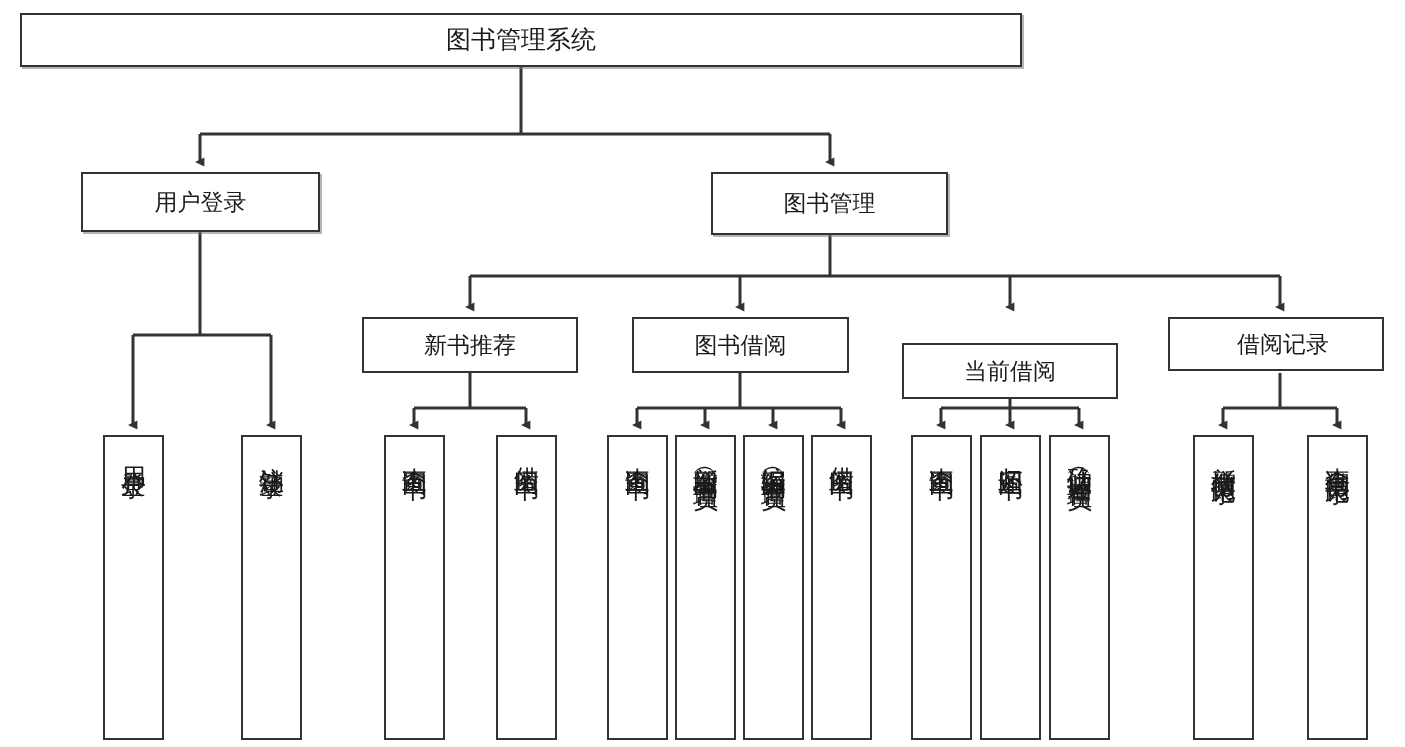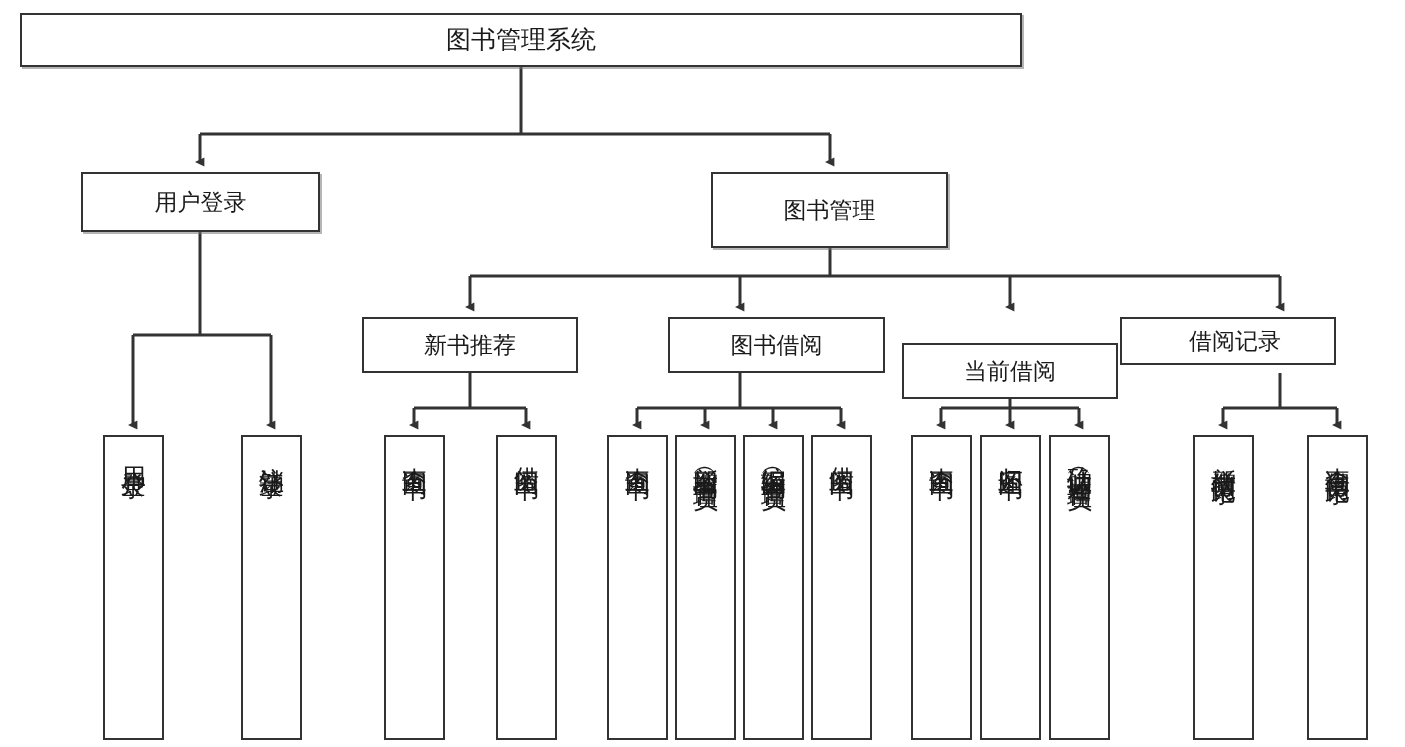--- a/index.html
+++ b/index.html
@@ -127,37 +127,37 @@
   </svg>
 
   <div class="node level-root shadowed" style="left:20px; top:13px; width:1002px; height:54px;">
     <span class="node-label">图书管理系统</span>
   </div>
 
   <div class="node level-2 shadowed" style="left:81px; top:172px; width:239px; height:60px;">
     <span class="node-label">用户登录</span>
   </div>
 
-  <div class="node level-2 shadowed" style="left:711px; top:172px; width:237px; height:76px;">
+  <div class="node level-2 shadowed" style="left:711px; top:172px; width:237px; height:63px;">
     <span class="node-label">图书管理</span>
   </div>
 
   <div class="node level-3" style="left:362px; top:317px; width:216px; height:56px;">
     <span class="node-label">新书推荐</span>
   </div>
 
-  <div class="node level-3" style="left:632px; top:317px; width:217px; height:56px;margin-left:36px;">
+  <div class="node level-3" style="left:632px; top:317px; width:217px; height:56px;">
     <span class="node-label">图书借阅</span>
   </div>
 
   <div class="node level-3" style="left:902px; top:317px; width:216px; height:56px;margin-top:26px;">
     <span class="node-label">当前借阅</span>
   </div>
 
-  <div class="node level-3" style="left:1120px; top:317px; width:216px; height:48px;padding-left:14px;">
+  <div class="node level-3" style="left:1168px; top:317px; width:216px; height:54px;padding-left:14px;">
     <span class="node-label">借阅记录</span>
   </div>
 
   <div class="node vertical" style="left:103px; top:435px; width:61px; height:305px;">
     <span class="node-label">用户登录</span>
   </div>
 
   <div class="node vertical" style="left:241px; top:435px; width:61px; height:305px;">
     <span class="node-label">注销登录</span>
   </div>

